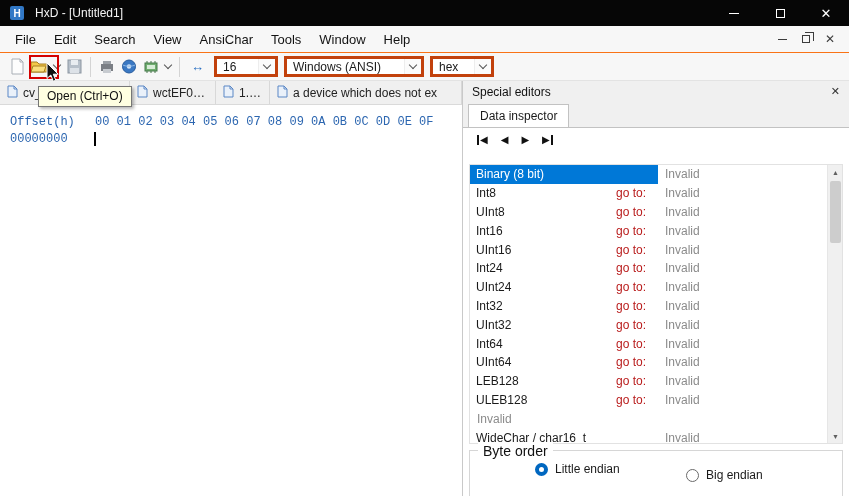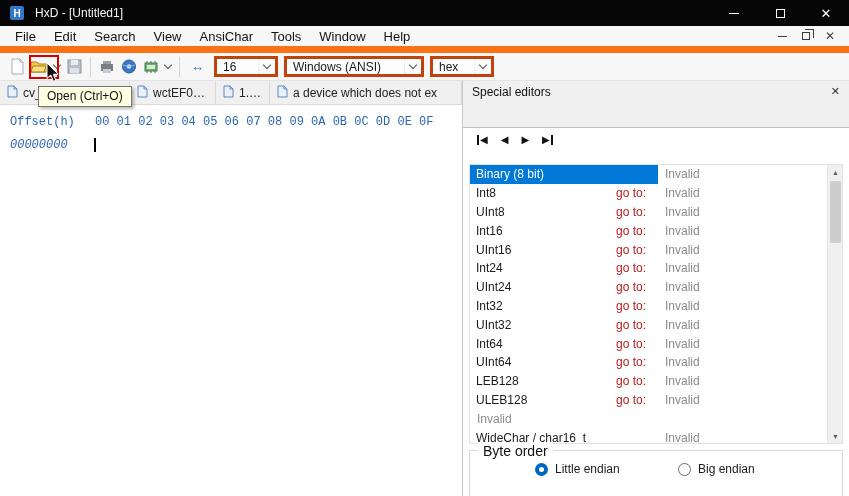--- a/index.html
+++ b/index.html
@@ -11,21 +11,21 @@
   .titlebar{position:absolute;left:0;top:0;width:849px;height:26px;background:#060606;display:flex;align-items:center;color:#fff;}
   .app-icon{width:16px;height:16px;margin-left:9px;display:flex;}
   .win-title{margin-left:10px;font-size:12px;color:#f3f3f3;}
   .win-controls{margin-left:auto;display:flex;height:100%;}
   .win-btn{width:46px;height:100%;display:flex;align-items:center;justify-content:center;cursor:default;}
   .g-min{width:10px;height:1px;background:#fff;display:block;}
   .g-max{width:9px;height:9px;border:1px solid #fff;display:block;}
   .g-close{font-size:13px;color:#fff;line-height:1;}
 
   
-  .menubar{position:absolute;left:0;top:26px;width:849px;height:27px;background:#f7f7f7;display:flex;align-items:center;padding-left:6px;border-bottom:7px solid #f97316;}
+  .menubar{position:absolute;left:0;top:26px;width:849px;height:27px;background:#f7f7f7;display:flex;align-items:center;padding-left:6px;border-bottom:1px solid #f97316;}
   .menu-item{padding:4px 9px;font-size:13px;color:#121212;}
   .mdi-controls{margin-left:auto;display:flex;align-items:center;gap:15px;padding-right:14px;}
   .mdi-min{width:9px;height:1px;background:#3c3c3c;display:block;}
   .mdi-restore{width:8px;height:8px;border:1px solid #3c3c3c;position:relative;display:block;background:#f7f7f7;}
   .mdi-restore::before{content:"";position:absolute;left:2px;top:-4px;width:8px;height:8px;border:1px solid #3c3c3c;border-left:none;border-bottom:none;}
   .mdi-close{font-size:12px;color:#3c3c3c;line-height:1;}
 
   
   .toolbar{position:absolute;left:0;top:53px;width:849px;height:28px;background:#f7f7f7;border-bottom:1px solid #e3e3e3;display:flex;align-items:center;padding-left:6px;}
   .tbtn{height:24px;min-width:22px;display:flex;align-items:center;justify-content:center;padding:0 2px;}
@@ -45,21 +45,21 @@
   .left-col{width:463px;height:100%;display:flex;flex-direction:column;border-right:1px solid #c9c9c9;}
 
   
   .tabbar{height:24px;background:#f0f0f0;display:flex;border-bottom:1px solid #dadada;}
   .tab{height:100%;display:flex;align-items:center;gap:5px;padding:0 7px;border-right:1px solid #d8d8d8;background:#f0f0f0;overflow:hidden;white-space:nowrap;}
   .tab-label{font-size:12px;color:#222;overflow:hidden;text-overflow:ellipsis;}
 
   
   .hexarea{flex:1;background:#fff;font-family:"Liberation Mono","DejaVu Sans Mono",monospace;font-size:12px;color:#2c66b0;padding:10px 0 0 10px;}
   .hex-header .off{display:inline-block;width:85px;}
-  .hex-row{margin-top:9px;display:flex;align-items:flex-start;font-style:italic;}
+  .hex-row{margin-top:3px;display:flex;align-items:flex-start;}
   .caret{display:inline-block;width:2px;height:14px;background:#000;margin-left:26px;}
 
   
   .panel{width:386px;height:100%;background:#f0f0f0;position:relative;}
   .panel-header{height:21px;display:flex;align-items:center;padding:0 9px;font-size:12px;color:#111;gap:16px;}
   .panel-close{margin-left:auto;font-size:11px;color:#333;}
   .panel-tabs{height:25px;display:flex;align-items:flex-end;padding-left:5px;}
   .panel-tab{background:#fff;border:1px solid #c2c2c2;border-bottom:none;padding:4px 11px 5px;font-size:12px;position:relative;top:1px;}
   .panel-body{position:absolute;left:0;top:46px;right:0;bottom:0;background:#fff;border-top:1px solid #c2c2c2;overflow:hidden;}
 
@@ -80,21 +80,21 @@
   .table-scrollbar{width:15px;background:#f0f0f0;border-left:1px solid #e6e6e6;position:relative;}
   .sb-arrow{position:absolute;left:0;width:15px;height:14px;display:flex;align-items:center;justify-content:center;font-size:7px;color:#606060;}
   .sb-up{top:0;}
   .sb-down{bottom:0;}
   .sb-thumb{position:absolute;left:2px;top:16px;width:11px;height:62px;background:#cdcdcd;border-radius:2px;}
 
   .byteorder{position:absolute;left:6px;right:6px;top:322px;height:90px;border:1px solid #d6d6d6;}
   .bo-title{position:absolute;top:-8px;left:8px;background:#fff;padding:0 5px;font-size:14px;color:#111;text-align:center;}
   .bo-option{position:absolute;top:11px;display:flex;align-items:center;gap:7px;font-size:12px;}
   .bo-little{left:21px;padding-left:44px;}
-  .bo-big{left:208px;}
+  .bo-big{left:216px;margin-top:6px;}
   .radio{width:13px;height:13px;border-radius:50%;background:#fff;display:block;}
   .radio.sel{border:4px solid #0067c0;}
   .radio.unsel{border:1px solid #6a6a6a;}
 
   
   .red-box{position:absolute;left:29px;top:55px;width:30px;height:24px;border:2px solid #d40000;z-index:40;}
   .mouse-cursor{position:absolute;left:45px;top:62px;z-index:60;}
   .tooltip{position:absolute;left:38px;top:86px;z-index:50;background:#ffffe1;border:1px solid #767676;padding:2px 8px 3px;font-size:12px;color:#111;box-shadow:2px 2px 3px rgba(0,0,0,.28);white-space:nowrap;}
 </style>
 </head>
@@ -264,20 +264,23 @@
           <span class="off" style="width:auto">00000000</span>
           <span class="caret"></span>
         </div>
       </div>
     </div>
 
     <aside class="panel">
       <div class="panel-header">
         <span>Special editors</span>
         <span class="panel-close">✕</span>
+      </div>
+      <div class="panel-tabs">
+        <div class="panel-tab">Data inspector</div>
       </div>
       <div class="panel-body">
         <div class="nav-row">
           <span class="nav-btn">
               <span class="nav-bar"></span>
               <span class="nav-tri">◀</span>
             </span>
           <span class="nav-btn">
               <span class="nav-tri">◀</span>
             </span>

